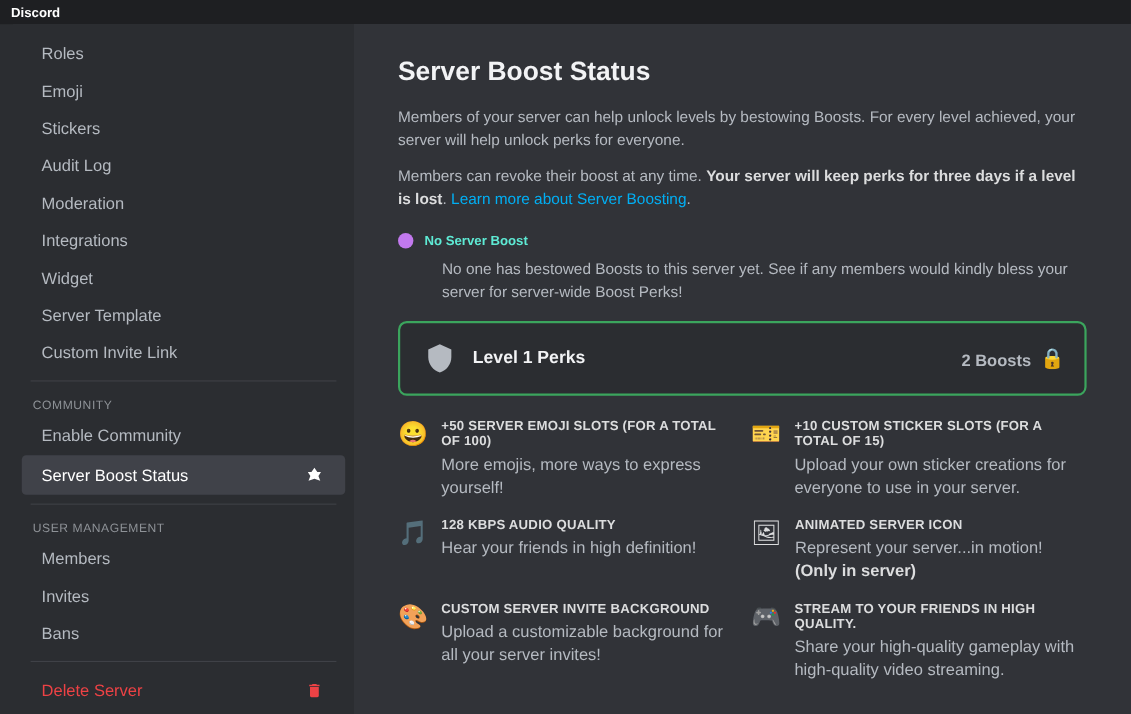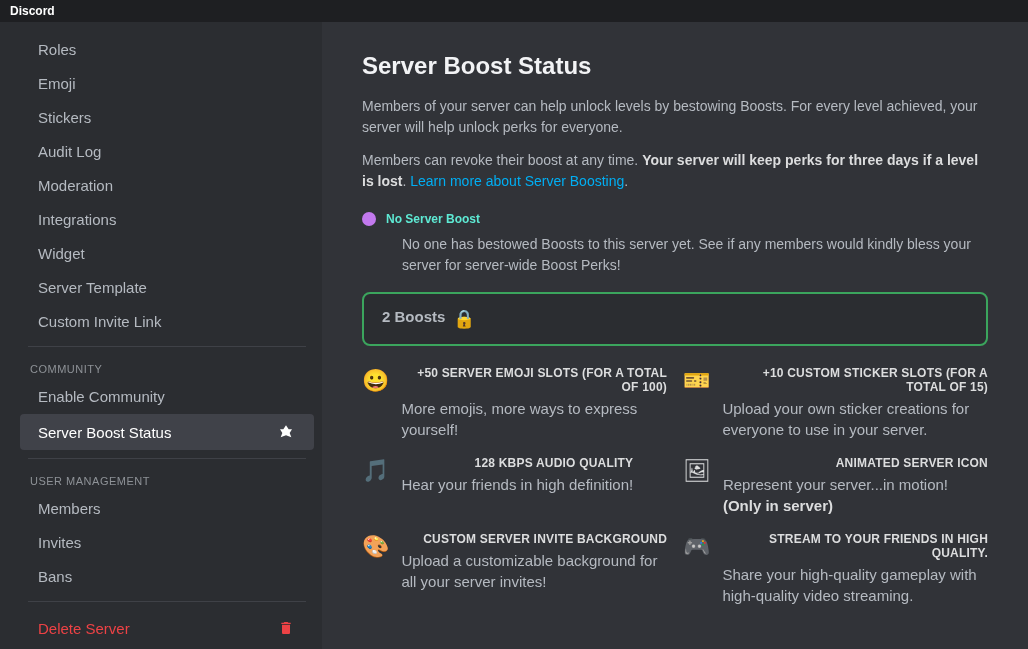--- a/index.html
+++ b/index.html
@@ -151,21 +151,21 @@
       justify-content: center;
       color: #b5bac1;
     }
     .level-label {
       font-size: 16px;
       font-weight: 700;
       color: #f2f3f5;
     }
     .level-card-right {
       display: flex;
-      align-items: flex-start;
+      align-items: flex-end;
       gap: 8px;
     }
     .boosts-count {
       font-size: 15px;
       font-weight: 600;
       color: #b5bac1;
     }
     .lock-icon {
       color: #b5bac1;
       font-size: 18px;
@@ -185,21 +185,20 @@
       flex-shrink: 0;
       margin-top: 2px;
     }
     .perk-title {
       font-size: 12px;
       font-weight: 700;
       color: #dcddde;
       text-transform: uppercase;
       margin-bottom: 4px;
       letter-spacing: 0.2px;
-      text-align: right;
     }
     .perk-desc {
       font-size: 15px;
       color: #b5bac1;
       line-height: 1.4;
     }
     .perk-desc .bold {
       font-weight: 700;
       color: #dcddde;
     }
@@ -293,20 +292,28 @@
       <span>Members can revoke their boost at any time. </span><span class="bold">Your server will keep perks for three days if a level is lost</span><span>. </span><span class="link">Learn more about Server Boosting</span><span>.</span>
     </p>
 
     <div class="boost-status-row">
       <div class="boost-dot"></div>
       <span class="boost-status-label">No Server Boost</span>
     </div>
     <p class="boost-status-sub">No one has bestowed Boosts to this server yet. See if any members would kindly bless your server for server-wide Boost Perks!</p>
 
     <div class="level-card">
+      <div class="level-card-left">
+        <div class="shield-icon-wrap">
+          <svg width="28" height="28" viewBox="0 0 24 24" fill="#b5bac1">
+            <path d="M12 1L3 5v6c0 5.55 3.84 10.74 9 12 5.16-1.26 9-6.45 9-12V5l-9-4z"></path>
+          </svg>
+        </div>
+        <span class="level-label">Level 1 Perks</span>
+      </div>
       <div class="level-card-right">
         <span class="boosts-count">2 Boosts</span>
         <span class="lock-icon">🔒</span>
       </div>
     </div>
 
     <div class="perks-grid">
 
       <div class="perk-item">
         <div class="perk-icon">😀</div>

